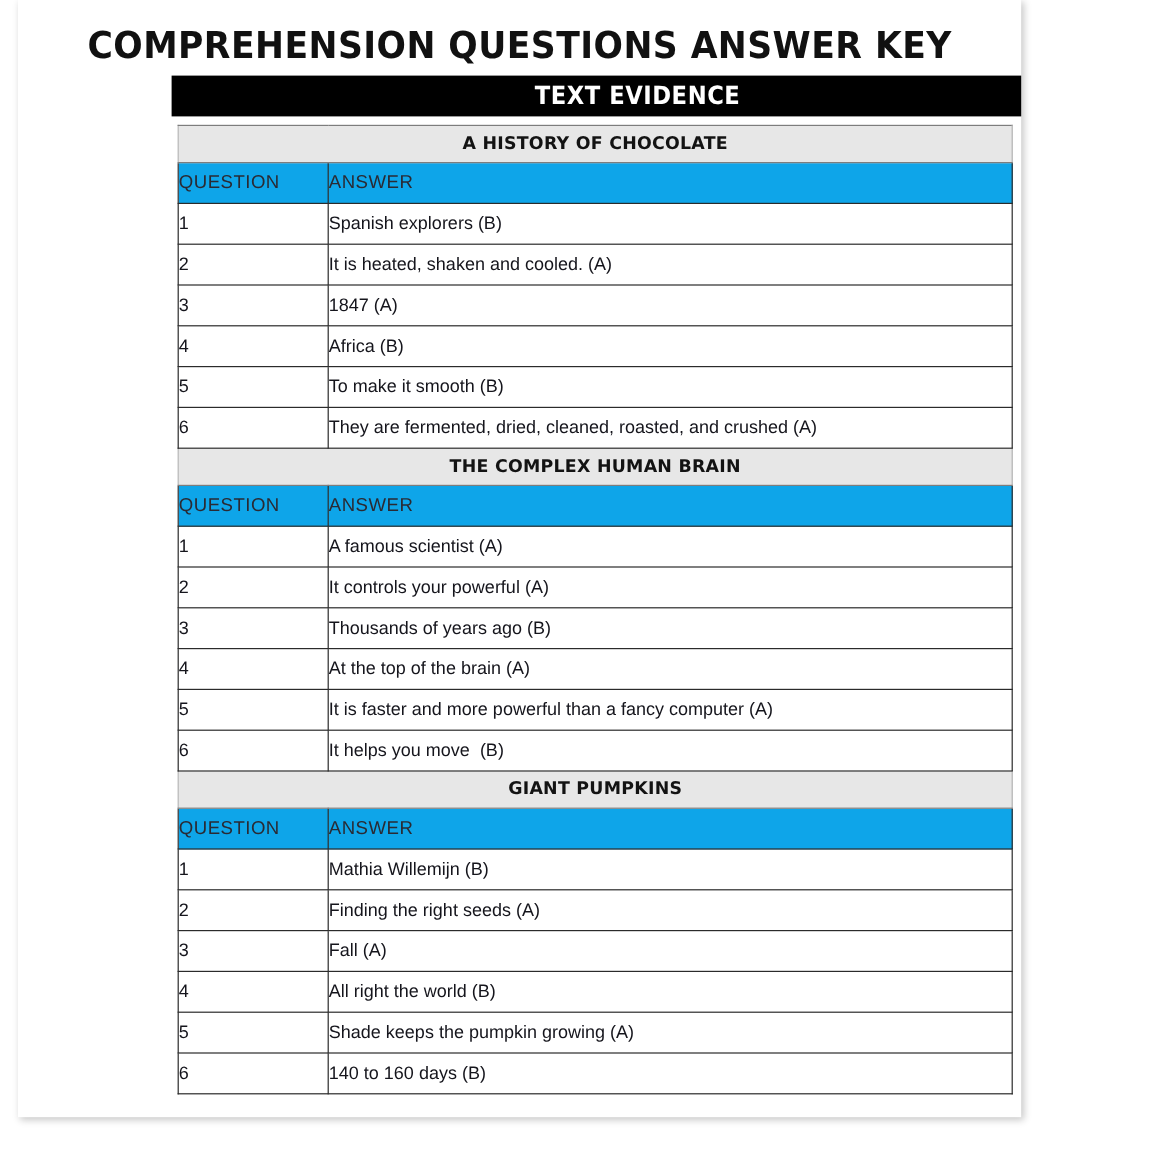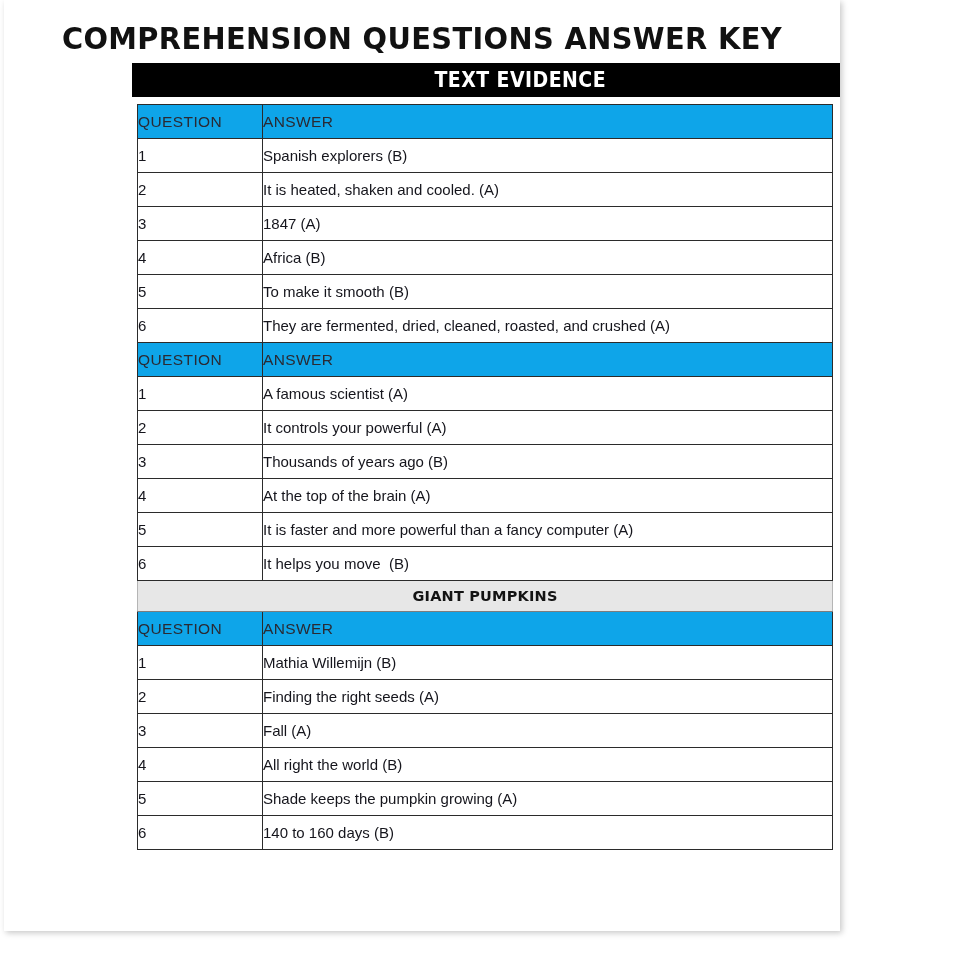--- a/index.html
+++ b/index.html
@@ -18,21 +18,21 @@
   .canvas {
     position: relative;
     width: 960px;
     height: 960px;
     background: #ffffff;
   }
 
   
   .sheet {
     position: absolute;
-    left: 4px;
+    left: 15px;
     top: 0;
     width: 836px;
     height: 931px;
     background: #ffffff;
     box-shadow: 2px 2px 6px rgba(0,0,0,0.22);
     box-sizing: border-box;
     overflow: hidden;
   }
 
   
@@ -165,20 +165,23 @@
       <span class="banner-label">TEXT EVIDENCE</span>
     </div>
 
     <div class="table-wrap">
       <table class="answer-key">
         <colgroup>
           <col class="c-q">
           <col class="c-a">
         </colgroup>
         <tbody>
+            <tr class="section-row">
+              <td colspan="2">A HISTORY OF CHOCOLATE</td>
+            </tr>
             <tr class="colhead-row">
               <td class="cell-q">QUESTION</td>
               <td class="cell-a">ANSWER</td>
             </tr>
             <tr class="data-row">
               <td class="cell-q"><span class="qnum">1</span></td>
               <td class="cell-a"><span class="ans">Spanish explorers (B)</span></td>
             </tr>
             <tr class="data-row">
               <td class="cell-q"><span class="qnum">2</span></td>
@@ -193,20 +196,23 @@
               <td class="cell-a"><span class="ans">Africa (B)</span></td>
             </tr>
             <tr class="data-row">
               <td class="cell-q"><span class="qnum">5</span></td>
               <td class="cell-a"><span class="ans">To make it smooth (B)</span></td>
             </tr>
             <tr class="data-row">
               <td class="cell-q"><span class="qnum">6</span></td>
               <td class="cell-a"><span class="ans">They are fermented, dried, cleaned, roasted, and crushed (A)</span></td>
             </tr>
+            <tr class="section-row">
+              <td colspan="2">THE COMPLEX HUMAN BRAIN</td>
+            </tr>
             <tr class="colhead-row">
               <td class="cell-q">QUESTION</td>
               <td class="cell-a">ANSWER</td>
             </tr>
             <tr class="data-row">
               <td class="cell-q"><span class="qnum">1</span></td>
               <td class="cell-a"><span class="ans">A famous scientist (A)</span></td>
             </tr>
             <tr class="data-row">
               <td class="cell-q"><span class="qnum">2</span></td>

